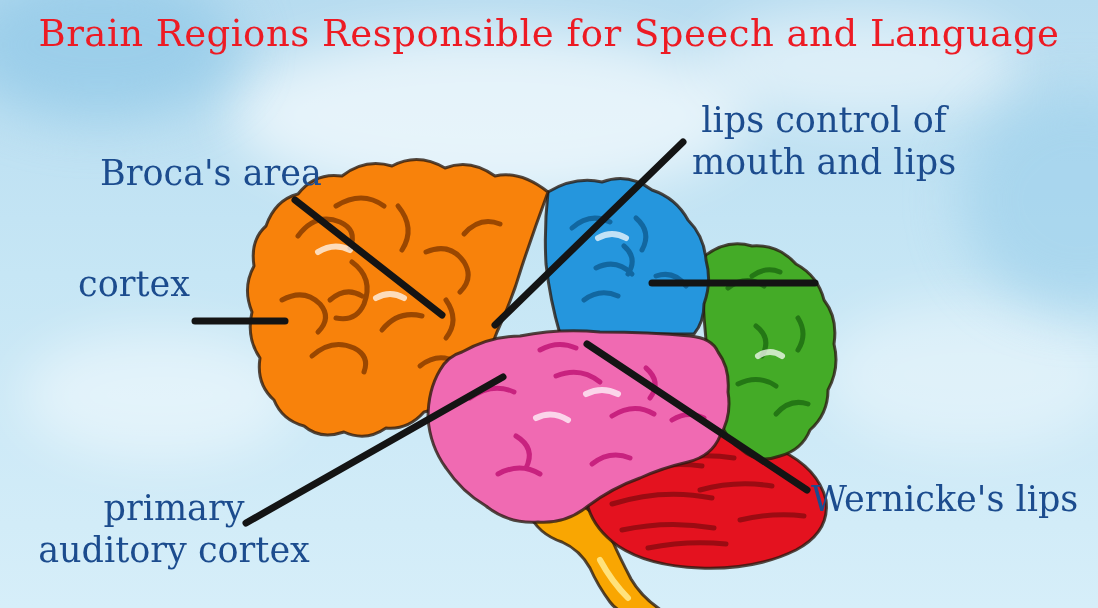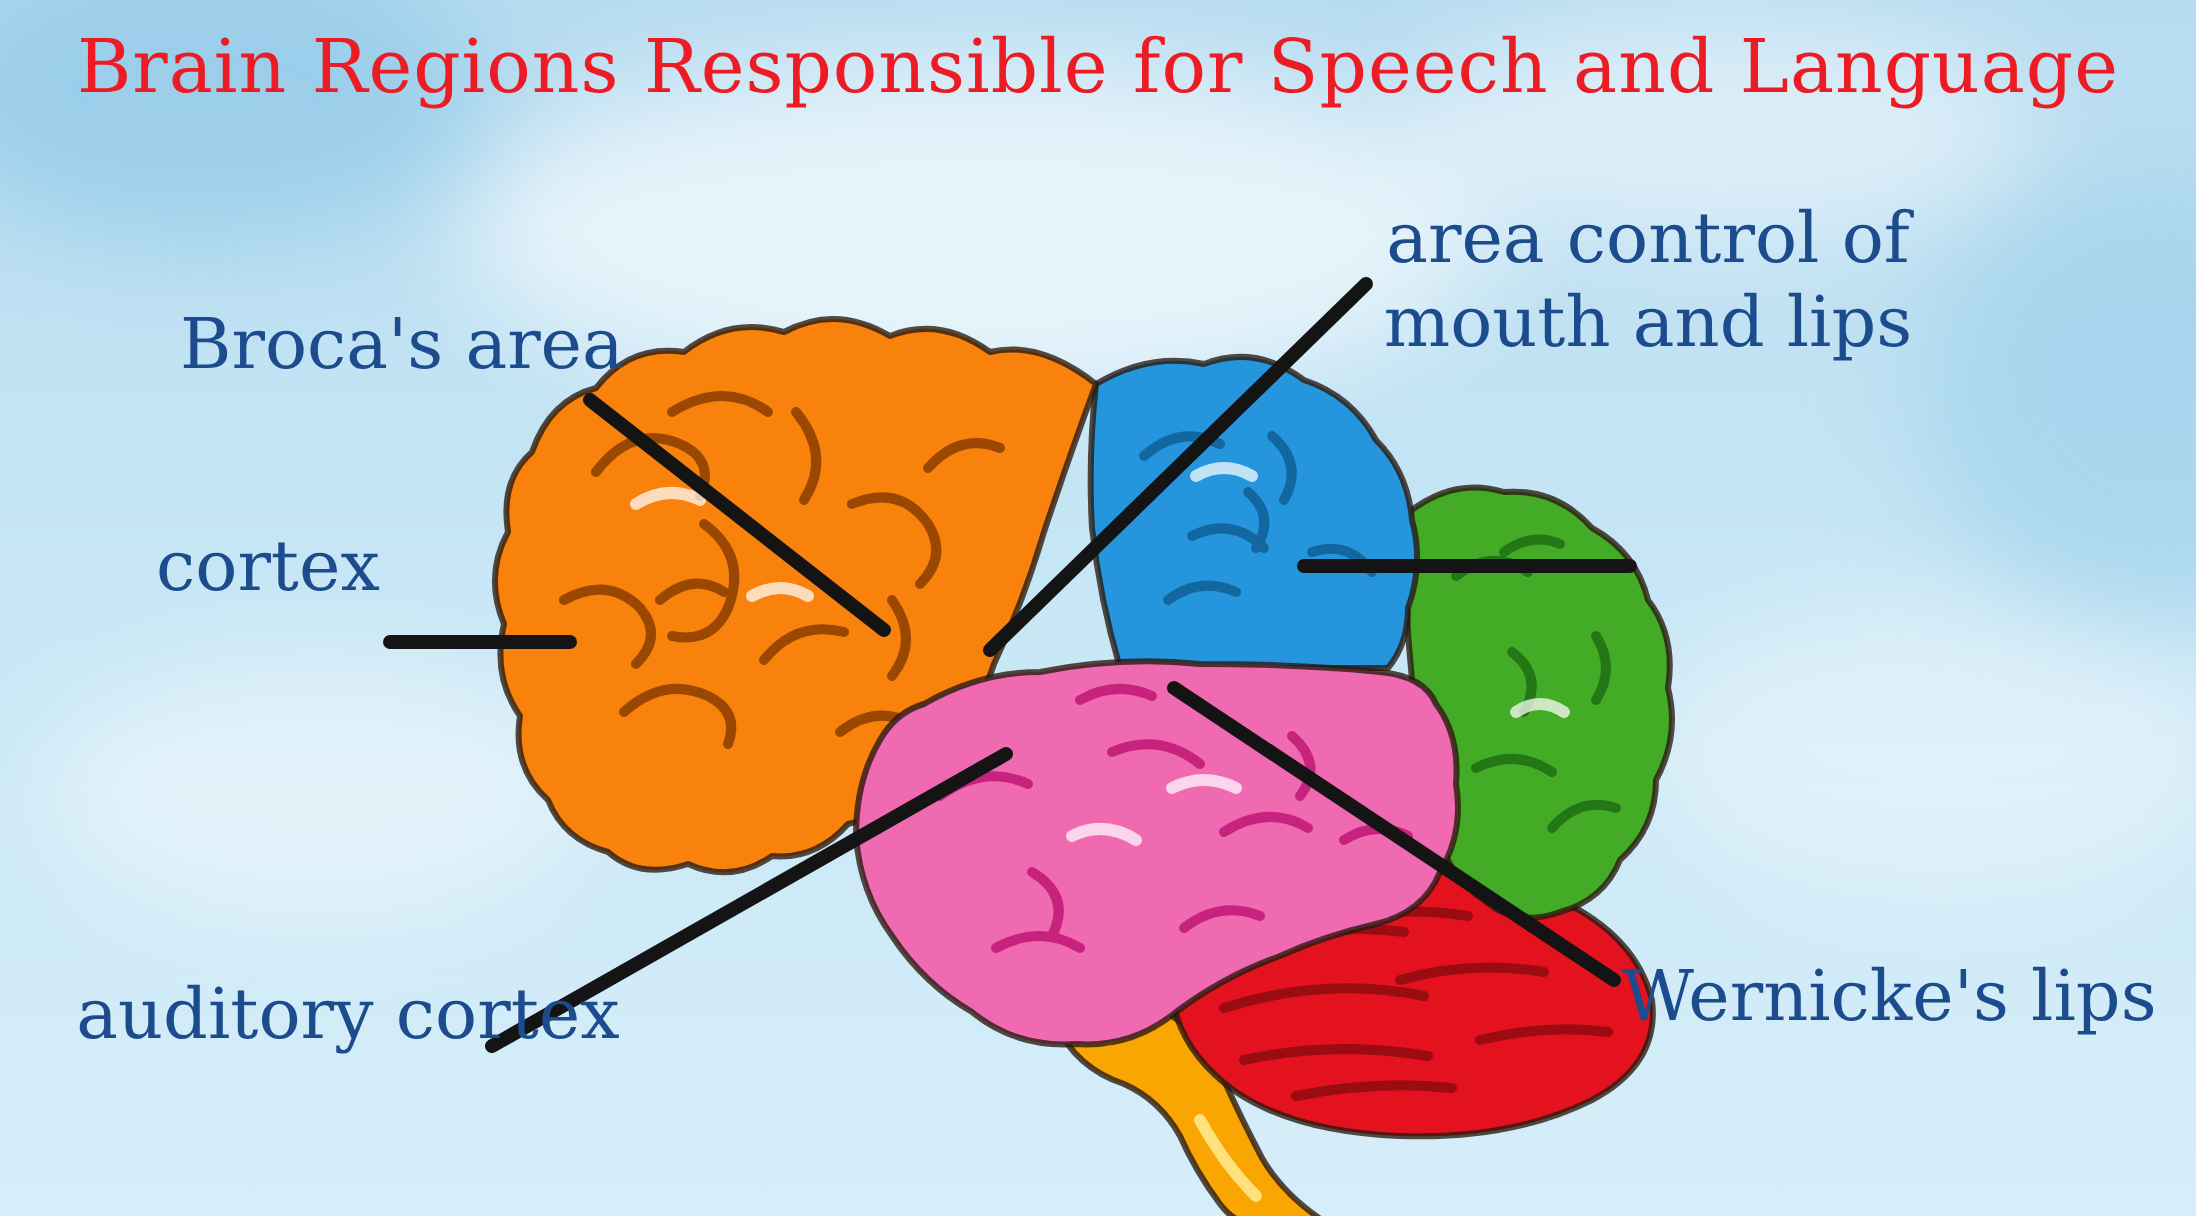--- a/index.html
+++ b/index.html
@@ -16,21 +16,21 @@
   .cloud.b1{left:-40px;top:-30px;width:280px;height:150px;background:rgba(140,198,230,.65);}
   .cloud.b2{left:960px;top:90px;width:240px;height:220px;background:rgba(150,204,234,.55);}
   .title{
     position:absolute;left:0;top:12px;width:100%;text-align:center;
     font-size:37px;font-weight:normal;color:#ed1b24;letter-spacing:.5px;
   }
   .lbl{
     position:absolute;color:#1c4c8e;font-size:35px;line-height:1.21;
     text-align:center;white-space:nowrap;
   }
-  .lbl.broca{left:90px;top:152px;width:212px;}
+  .lbl.broca{left:100px;top:152px;width:212px;}
   .lbl.prefrontal{left:14px;top:263px;width:240px;}
   .lbl.motor{left:664px;top:99px;width:320px;}
   .lbl.angular{left:824px;top:262px;width:260px;text-align:left;}
   .lbl.auditory{left:24px;top:487px;width:300px;}
   .lbl.wernicke{left:811px;top:478px;width:286px;text-align:left;}
   svg.brain{position:absolute;left:0;top:0;width:1098px;height:608px;}
   .region{stroke:rgba(40,24,14,.78);stroke-width:3;stroke-linejoin:round;}
   .sulci{fill:none;stroke-width:5;stroke-linecap:round;opacity:.85;}
   .hilite{fill:none;stroke:rgba(255,255,255,.72);stroke-width:6;stroke-linecap:round;}
   .leader{stroke:#141414;stroke-width:7;stroke-linecap:round;}
@@ -131,26 +131,27 @@
 
   <div class="lbl broca">
     <span>Broca's area</span>
   </div>
 
   <div class="lbl prefrontal">
     <div>cortex</div>
   </div>
 
   <div class="lbl motor">
-    <div>area control of</div>
+    <div>lips control of</div>
     <div>mouth and lips</div>
   </div>
 
 
   <div class="lbl auditory">
+    <div>primary</div>
     <div>auditory cortex</div>
   </div>
 
   <div class="lbl wernicke">
     <span>Wernicke's lips</span>
   </div>
 
 </div>
 
 </body></html>

